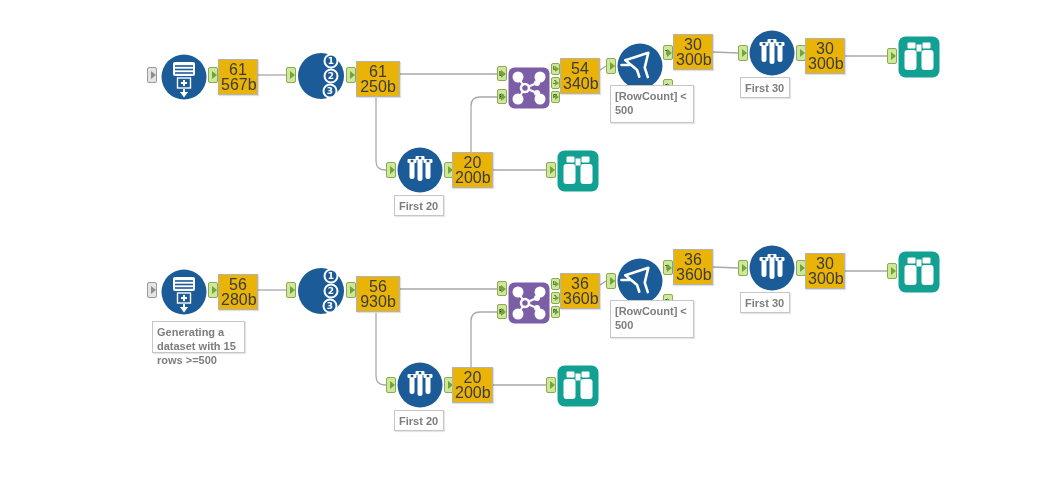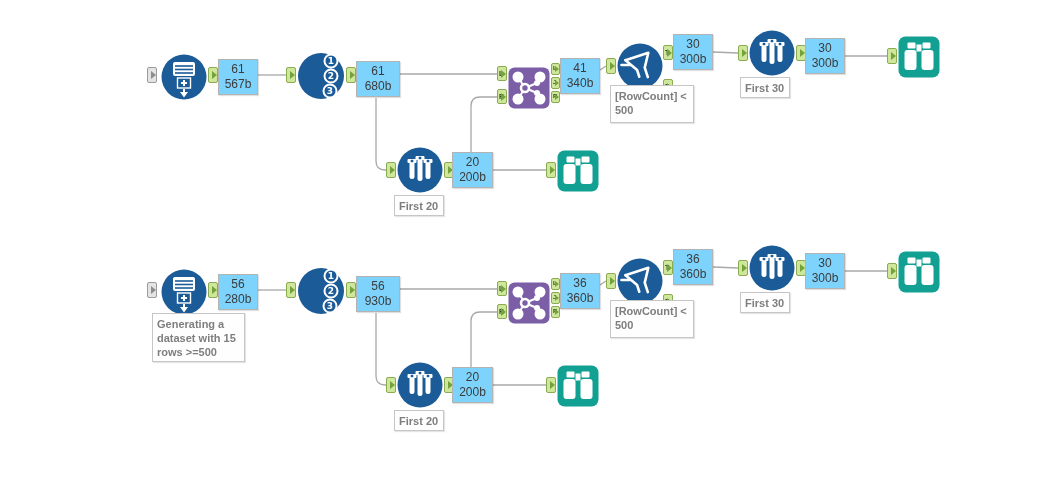--- a/index.html
+++ b/index.html
@@ -18,22 +18,22 @@
   .anchor .letter{position:absolute;left:1px;top:50%;transform:translateY(-52%);
           font-size:7px;font-weight:bold;color:#27401a;line-height:7px;}
   .anchor.sm{width:9px;height:12px;}
   .anchor.sm .notch{border-top-width:3px;border-bottom-width:3px;border-left-width:4px;}
   .anchor.sm .letter{font-size:6px;}
   .anchor.h14{height:15px;}
   .anchor.gray{background:#e4e4e4;border-color:#9b9b9b;}
   .anchor.gray .notch{border-left-color:#8d8d8d;}
 
   
-  .ann{position:absolute;background:#7dd3fc;border:1px solid #b3b3b3;box-shadow:1px 1px 1px rgba(0,0,0,.12);
-       color:#3c3c3c;font-size:12px;line-height:15px;text-align:center;padding:2px 2px;
+  .ann{position:absolute;background:#eab308;border:1px solid #b3b3b3;box-shadow:1px 1px 1px rgba(0,0,0,.12);
+       color:#3c3c3c;font-size:16px;line-height:15px;text-align:center;padding:2px 2px;
        box-sizing:border-box;white-space:nowrap;}
   .ann span{display:block;}
 
   
   .comment{position:absolute;background:#fefefe;border:1px solid #c6c6c6;box-shadow:1px 1px 1px rgba(0,0,0,.10);
        color:#7e7e7e;font-weight:bold;font-size:11px;line-height:14px;padding:3px 4px;box-sizing:border-box;}
 </style>
 </head>
 <body>
 
@@ -148,21 +148,21 @@
         <span class="notch"></span>
       </div>
     <div class="node" style="left:297px;top:52px"><svg width="48" height="48">
           <use href="#ico-recordid"></use>
         </svg></div>
     <div class="anchor" style="left:346px;top:67px">
         <span class="notch"></span>
       </div>
     <div class="ann" style="left:356px;top:61px;width:44px">
       <span>61</span>
-      <span>680b</span>
+      <span>250b</span>
     </div>
 
     <div class="anchor" style="left:386px;top:162px">
         <span class="notch"></span>
       </div>
     <div class="node" style="left:397px;top:147px"><svg width="46" height="46">
           <use href="#ico-sample"></use>
         </svg></div>
     <div class="anchor" style="left:444px;top:162px">
         <span class="notch"></span>
@@ -190,21 +190,21 @@
       </div>
     <div class="anchor sm" style="left:551px;top:77px">
         <span class="letter">J</span>
         <span class="notch"></span>
       </div>
     <div class="anchor sm" style="left:551px;top:91px">
         <span class="letter">R</span>
         <span class="notch"></span>
       </div>
     <div class="ann" style="left:560px;top:58px;width:40px">
-      <span>41</span>
+      <span>54</span>
       <span>340b</span>
     </div>
 
     <div class="anchor" style="left:606px;top:58px">
         <span class="notch"></span>
       </div>
     <div class="node" style="left:617px;top:43px"><svg width="46" height="46">
           <use href="#ico-filter"></use>
         </svg></div>
     <div class="anchor h14" style="left:663px;top:45px">
@@ -269,21 +269,21 @@
     <div class="node" style="left:161px;top:54px"><svg width="46" height="46">
           <use href="#ico-genrows"></use>
         </svg></div>
     <div class="anchor" style="left:208px;top:67px">
         <span class="notch"></span>
       </div>
     <div class="ann" style="left:218px;top:59px;width:40px">
       <span>56</span>
       <span>280b</span>
     </div>
-    <div class="comment" style="left:152px;top:98px;width:93px;height:49px">Generating a dataset with 15 rows &gt;=500</div>
+    <div class="comment" style="left:152px;top:106px;width:93px;height:32px">Generating a dataset with 15 rows &gt;=500</div>
 
     <div class="anchor" style="left:286px;top:67px">
         <span class="notch"></span>
       </div>
     <div class="node" style="left:297px;top:52px"><svg width="48" height="48">
           <use href="#ico-recordid"></use>
         </svg></div>
     <div class="anchor" style="left:346px;top:67px">
         <span class="notch"></span>
       </div>

